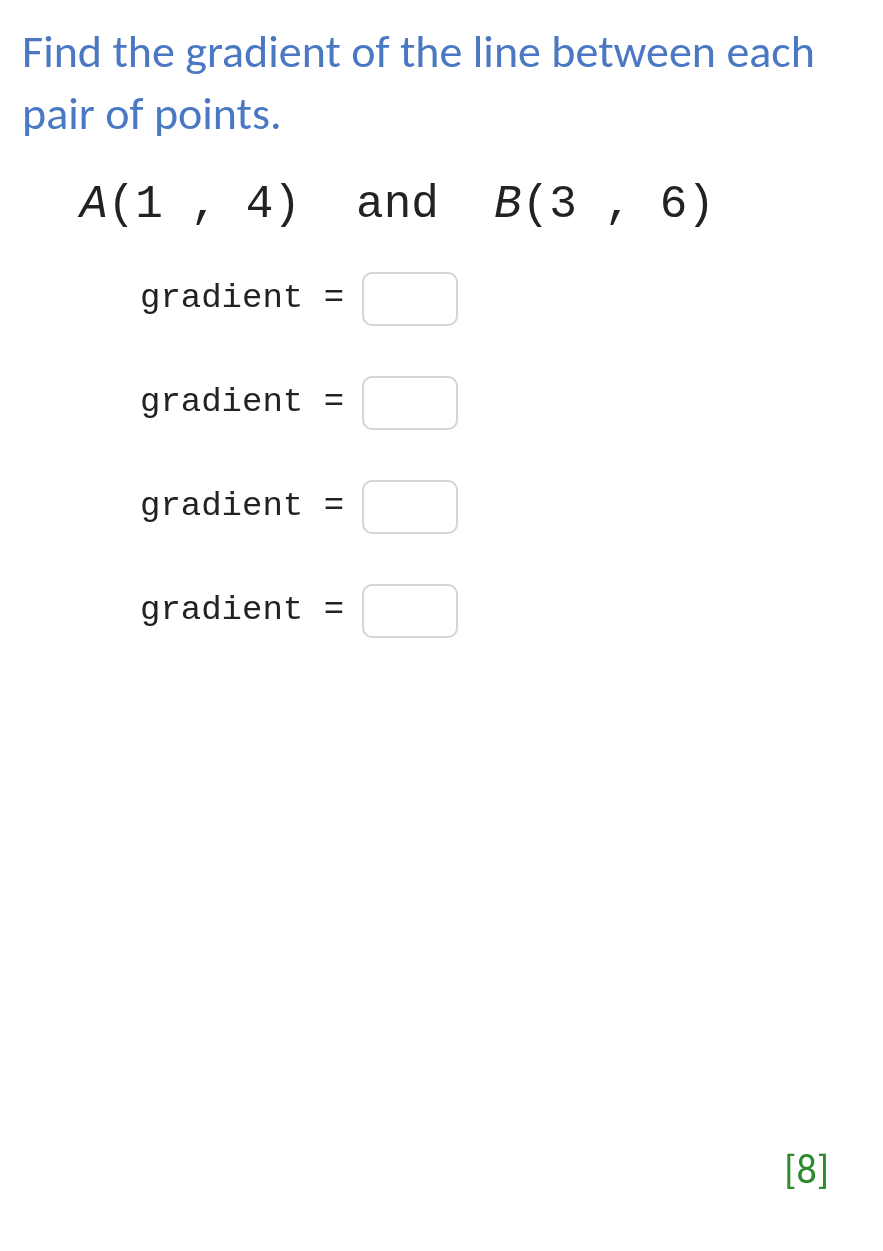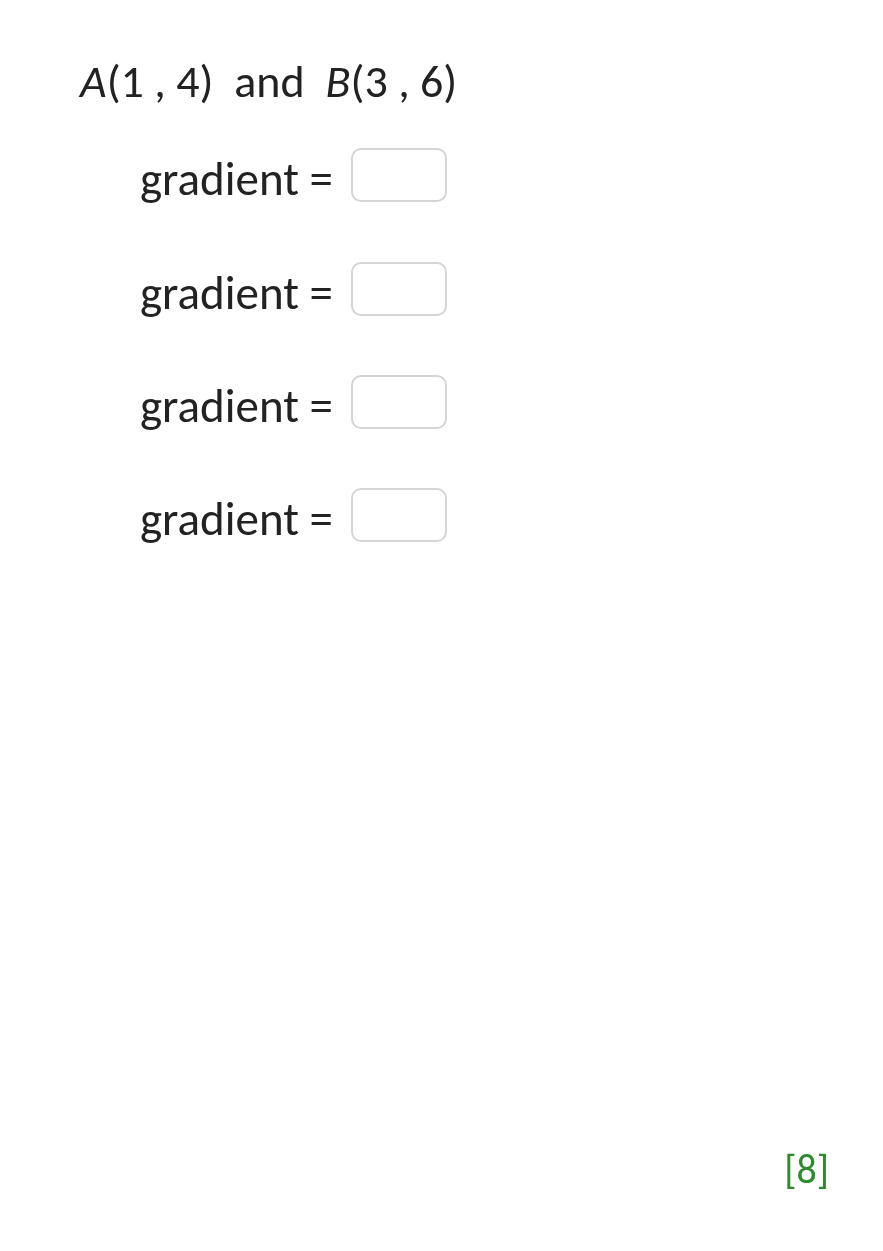--- a/index.html
+++ b/index.html
@@ -21,35 +21,36 @@
   }
   .instruction {
     color: #4a78c2;
     font-size: 46px;
     line-height: 1.35;
     margin-bottom: 20px;
   }
   .problem {
     margin-left: 58px;
     margin-top: 30px;
+    font-family: Liberation Mono, monospace;
   }
   .points {
     font-size: 46px;
     color: #222;
     margin-bottom: 36px;
   }
   .italic {
     font-style: italic;
   }
   .grad-row {
     display: flex;
-    align-items: flex-start;
+    align-items: center;
     margin-left: 60px;
     margin-bottom: 50px;
-    font-size: 47px;
+    font-size: 34px;
   }
   .grad-label {
     color: #222;
   }
   .input-box {
     width: 96px;
     height: 54px;
     border: 2px solid #d5d5d5;
     border-radius: 10px;
     background: #fff;
@@ -61,20 +62,21 @@
     right: 54px;
     bottom: 54px;
     color: #2d8a2d;
     font-size: 40px;
   }
 </style>
 </head>
 <body>
 
 <div class="content">
+  <div class="instruction">Find the gradient of the line between each pair of points.</div>
 
   <div class="problem">
     <div class="points">
       <span class="italic">A</span><span>(1 , 4)</span>
       &nbsp;<span>and</span>&nbsp;
       <span class="italic">B</span><span>(3 , 6)</span>
     </div>
     <div class="grad-row">
       <span class="grad-label">gradient =</span>
       <div class="input-box"></div>

